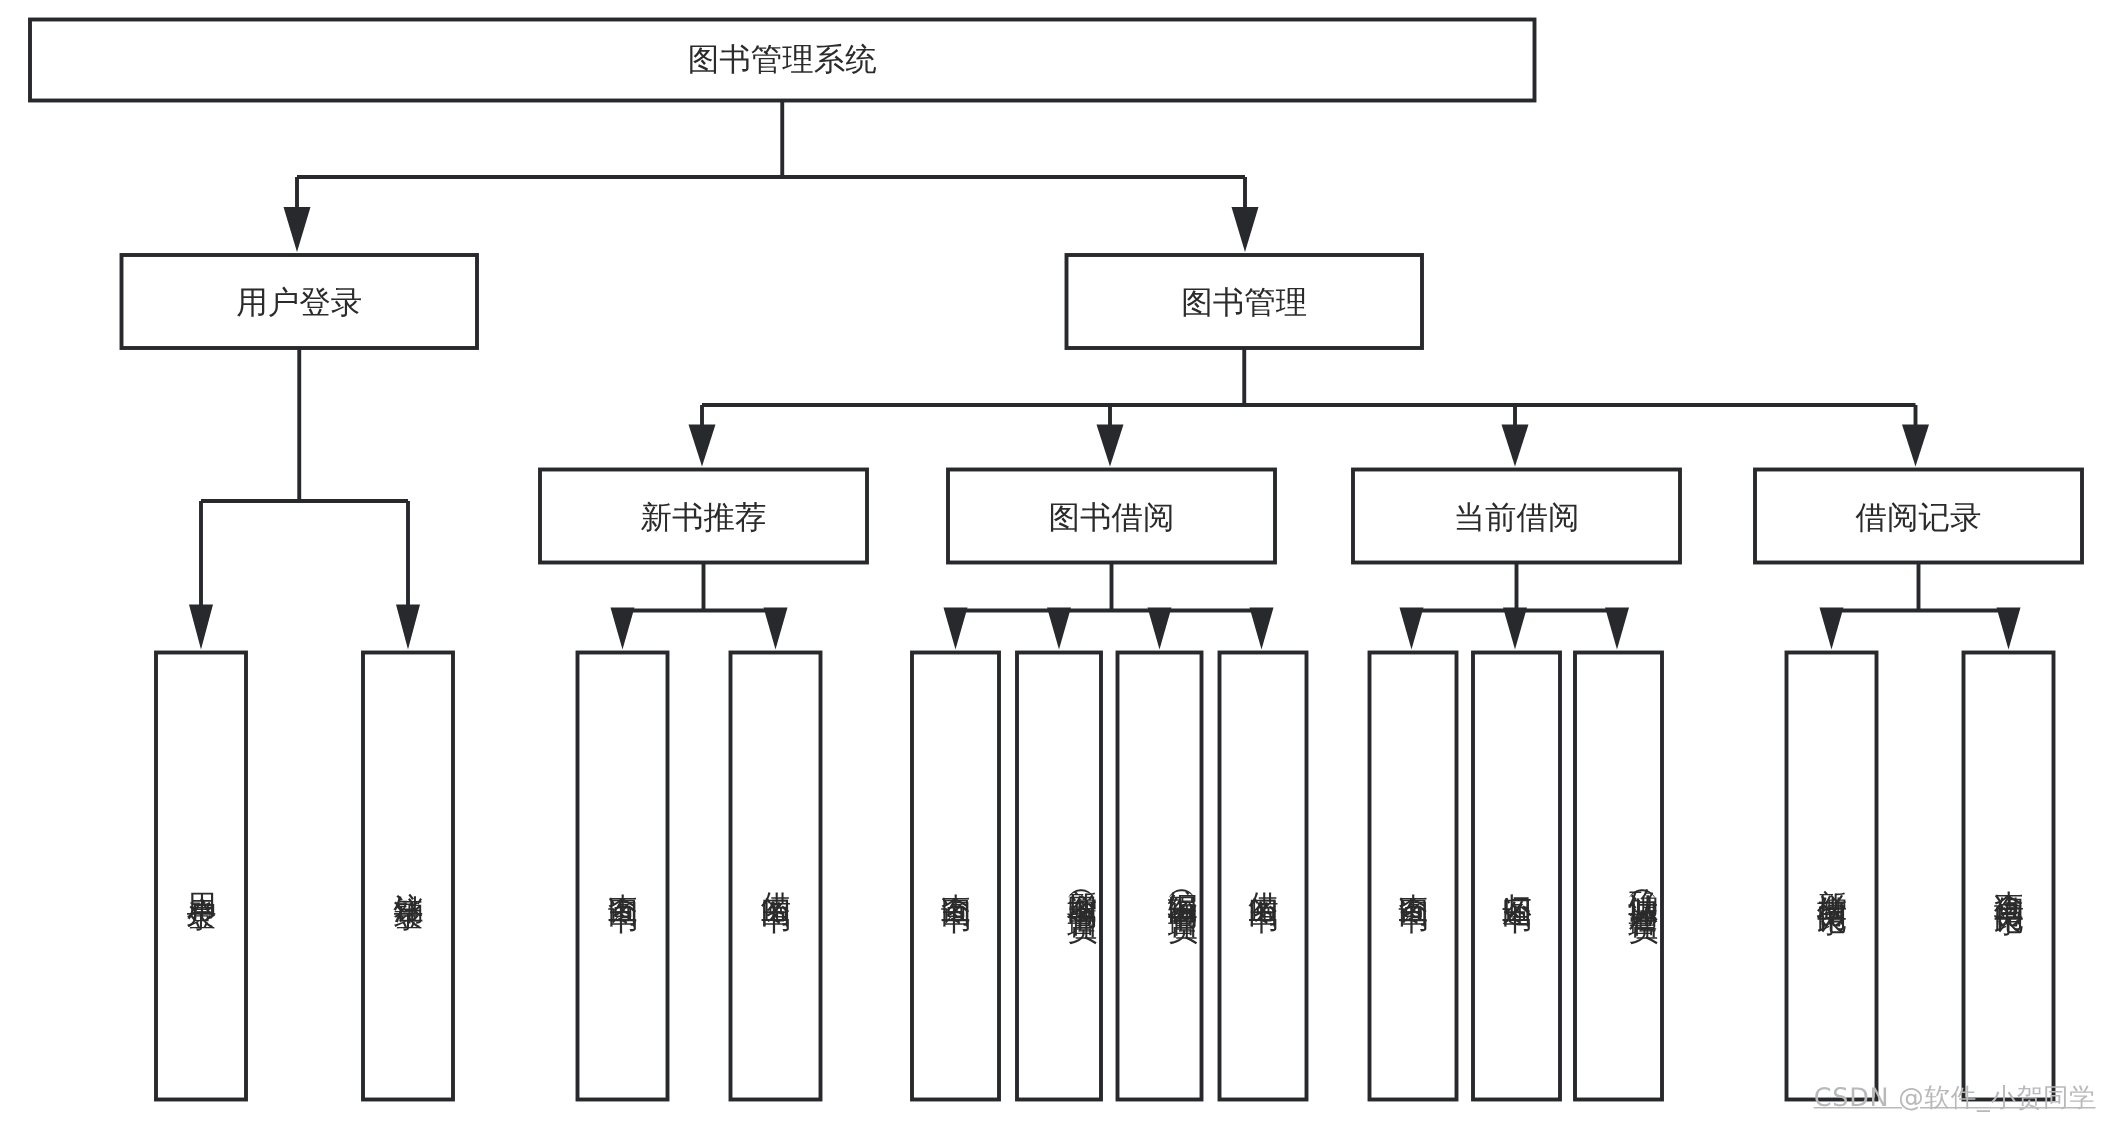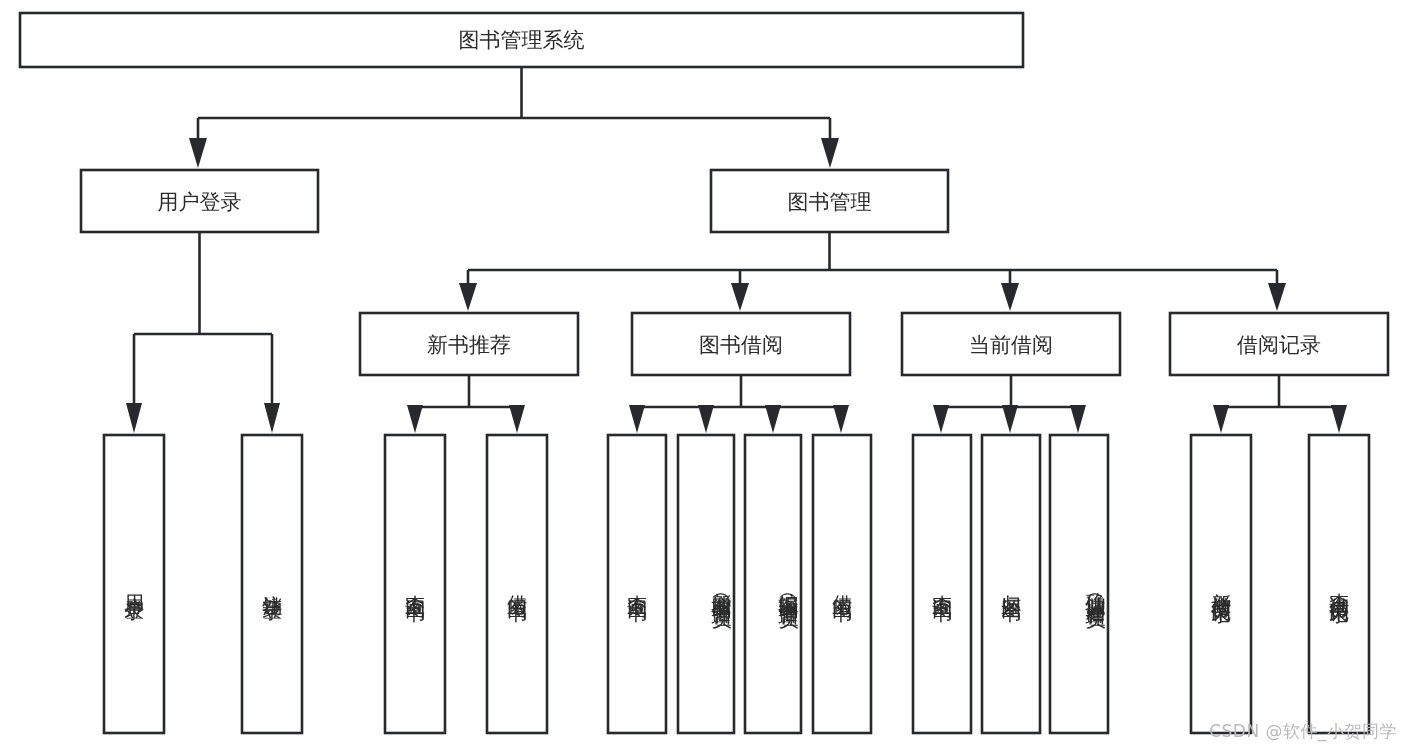--- a/index.html
+++ b/index.html
@@ -71,20 +71,21 @@
   .watermark {
     position: absolute;
     right: 8px;
     bottom: 4px;
     font-family: "DejaVu Sans", "Liberation Sans", sans-serif;
     font-size: 17px;
     color: #b9b9b9;
     letter-spacing: 0.5px;
     white-space: nowrap;
     pointer-events: none;
+    text-decoration: underline;
   }
 </style>
 </head>
 <body>
 
 <div id="diagram-root">
 
   <svg class="diagram-canvas" viewBox="0 0 1405 747">
 
     <g>

